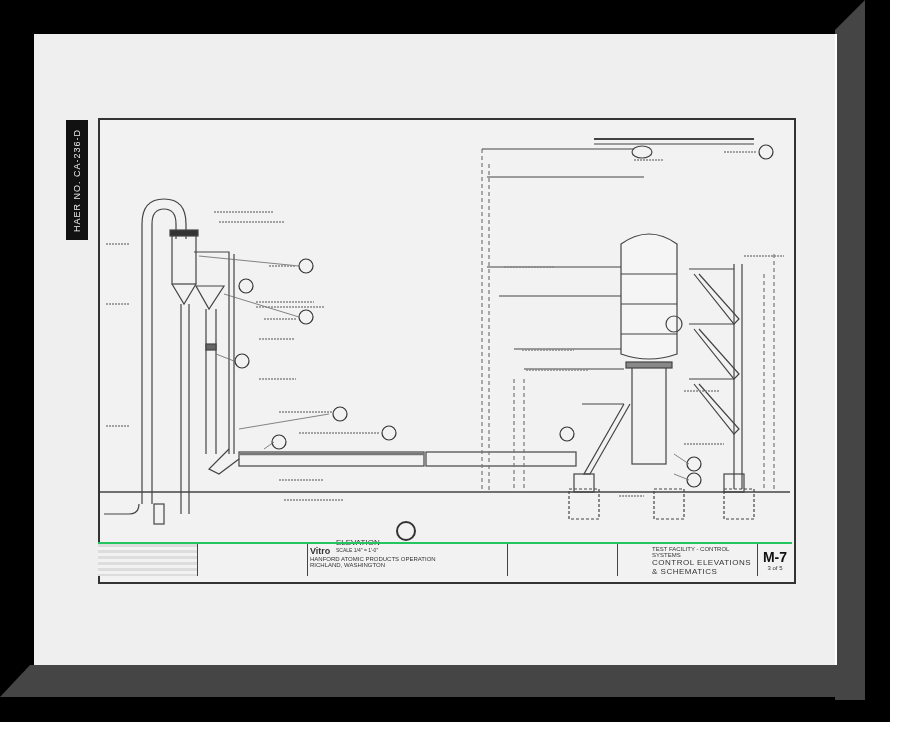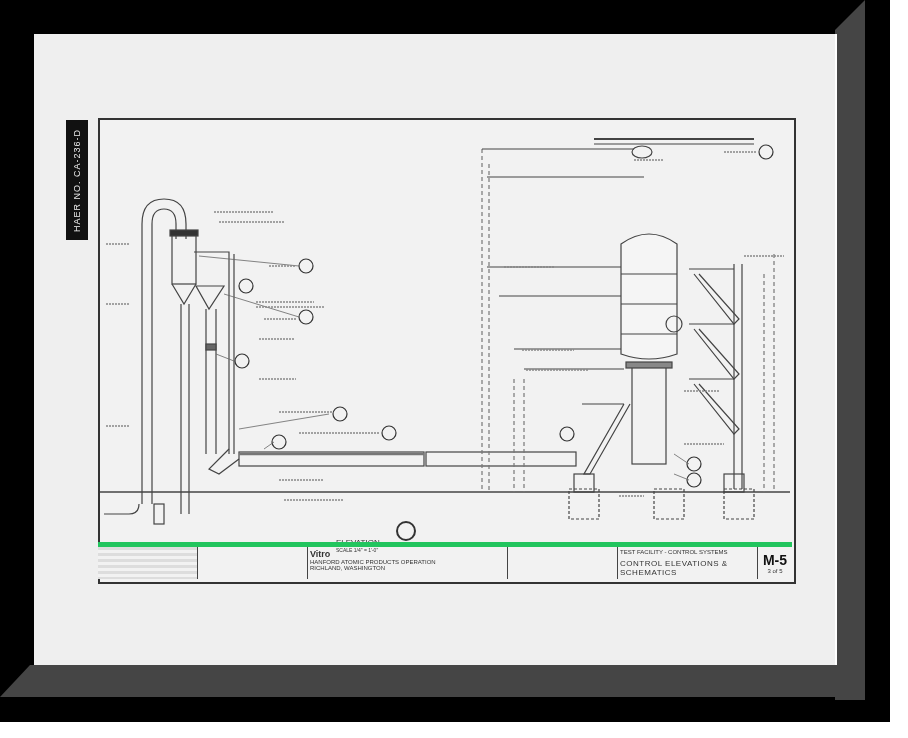--- a/index.html
+++ b/index.html
@@ -4,25 +4,25 @@
 <style>
   html,body{margin:0;padding:0;background:#ffffff;}
   body{width:908px;height:738px;position:relative;overflow:hidden;font-family:"Liberation Sans",sans-serif;}
   .frame-outer{position:absolute;left:0;top:0;width:890px;height:722px;background:#000;}
   .frame-bevel-right{position:absolute;left:835px;top:0;width:30px;height:700px;background:#454545;clip-path:polygon(0 30px,30px 0,30px 100%,0 100%);}
   .frame-bevel-bottom{position:absolute;left:0;top:665px;width:865px;height:32px;background:#454545;clip-path:polygon(30px 0,100% 0,100% 100%,0 100%);}
   .mat{position:absolute;left:34px;top:34px;width:801px;height:631px;background:#efefef;border-right:2px solid #fff;}
   .sheet{position:absolute;left:64px;top:84px;width:694px;height:462px;border:2px solid #333;background:#f2f2f2;}
   .sidetab{position:absolute;left:32px;top:86px;width:22px;height:120px;background:#111;color:#eee;font-size:9px;writing-mode:vertical-rl;transform:rotate(180deg);display:flex;align-items:center;justify-content:center;letter-spacing:1px;}
   svg.drawing{position:absolute;left:0;top:0;}
-  .titleblock{position:absolute;left:64px;top:508px;width:694px;height:32px;border-top:5px solid #22c55e;display:flex;font-size:6px;color:#333;}
+  .titleblock{position:absolute;left:64px;top:508px;width:694px;height:32px;border-top:2px solid #22c55e;display:flex;font-size:6px;color:#333;}
   .tb-cell{border-right:1px solid #444;height:100%;box-sizing:border-box;padding:2px;overflow:hidden;}
   .tb-revs{width:100px;background:repeating-linear-gradient(#ddd 0 3px,#f2f2f2 3px 6px);}
   .tb-firm{width:200px;}
-  .tb-title{flex:1;display:flex;flex-direction:column;justify-content:space-between;}
+  .tb-title{flex:1;display:flex;flex-direction:column;justify-content:space-between;margin-left:32px;}
   .tb-main-title{font-size:8px;letter-spacing:0.5px;}
   .tb-sheet{width:34px;display:flex;flex-direction:column;align-items:center;justify-content:center;border-right:none;}
   .sheet-no{font-size:14px;font-weight:bold;color:#111;}
   .elev-label{position:absolute;left:302px;top:504px;font-size:8px;color:#333;}
   .elev-label small{display:block;font-size:5px;}
 </style>
 </head>
 <body>
 
 <div class="frame-outer"></div>
@@ -170,17 +170,17 @@
       <div style="font-size:9px;font-weight:bold;">Vitro</div>
       <div>HANFORD ATOMIC PRODUCTS OPERATION</div>
       <div>RICHLAND, WASHINGTON</div>
     </div>
     <div class="tb-cell" style="width:110px"></div>
     <div class="tb-cell tb-title">
       <div>TEST FACILITY - CONTROL SYSTEMS</div>
       <div class="tb-main-title">CONTROL ELEVATIONS &amp; SCHEMATICS</div>
     </div>
     <div class="tb-cell tb-sheet">
-      <div class="sheet-no">M-5</div>
+      <div class="sheet-no">M-7</div>
       <div>3 of 5</div>
     </div>
   </div>
 </div>
 
 </body></html>

